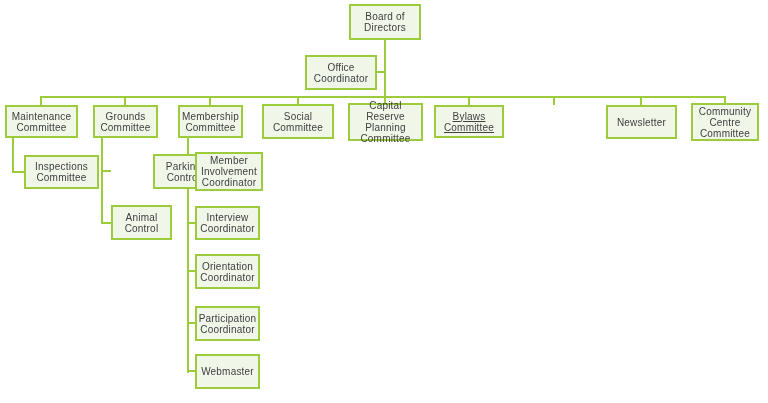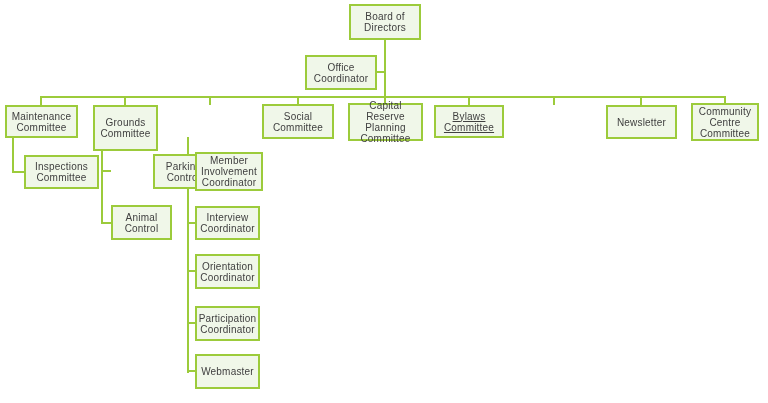--- a/index.html
+++ b/index.html
@@ -26,21 +26,21 @@
     padding:1px 0;
   }
   .conn{
     position:absolute;
     background:#9CCB3B;
   }
   
   .n-board{left:349px;top:4px;width:72px;height:36px;}
   .n-office{left:305px;top:55px;width:72px;height:35px;}
   .n-maintenance{left:5px;top:105px;width:73px;height:33px;}
-  .n-grounds{left:93px;top:105px;width:65px;height:46px;}
+  .n-grounds{left:93px;top:105px;width:65px;height:33px;}
   .n-membership{left:178px;top:105px;width:65px;height:33px;}
   .n-social{left:262px;top:104px;width:72px;height:35px;}
   .n-capital{left:348px;top:103px;width:75px;height:38px;}
   .n-bylaws{left:434px;top:105px;width:70px;height:33px;text-decoration:underline;}
   .n-neighborhood{left:518px;top:105px;width:72px;height:34px;}
   .n-newsletter{left:606px;top:105px;width:71px;height:34px;}
   .n-community{left:691px;top:103px;width:68px;height:38px;}
   .n-inspections{left:24px;top:155px;width:75px;height:34px;}
   .n-parking{left:111px;top:154px;width:61px;height:35px;margin-left:42px;}
   .n-animal{left:111px;top:205px;width:61px;height:35px;}
@@ -98,20 +98,21 @@
   <div class="conn c-involve-stub"></div>
   <div class="conn c-interview-stub"></div>
   <div class="conn c-orient-stub"></div>
   <div class="conn c-partic-stub"></div>
   <div class="conn c-web-stub"></div>
 
   <div class="node n-board">Board of Directors</div>
   <div class="node n-office">Office Coordinator</div>
   <div class="node n-maintenance">Maintenance Committee</div>
   <div class="node n-grounds">Grounds Committee</div>
+  <div class="node n-membership">Membership Committee</div>
   <div class="node n-social">Social Committee</div>
   <div class="node n-capital">Capital Reserve Planning Committee</div>
   <div class="node n-bylaws">Bylaws Committee</div>
   <div class="node n-newsletter">Newsletter</div>
   <div class="node n-community">Community Centre Committee</div>
   <div class="node n-inspections">Inspections Committee</div>
   <div class="node n-parking">Parking Control</div>
   <div class="node n-animal">Animal Control</div>
   <div class="node n-involvement">Member Involvement Coordinator</div>
   <div class="node n-interview">Interview Coordinator</div>

